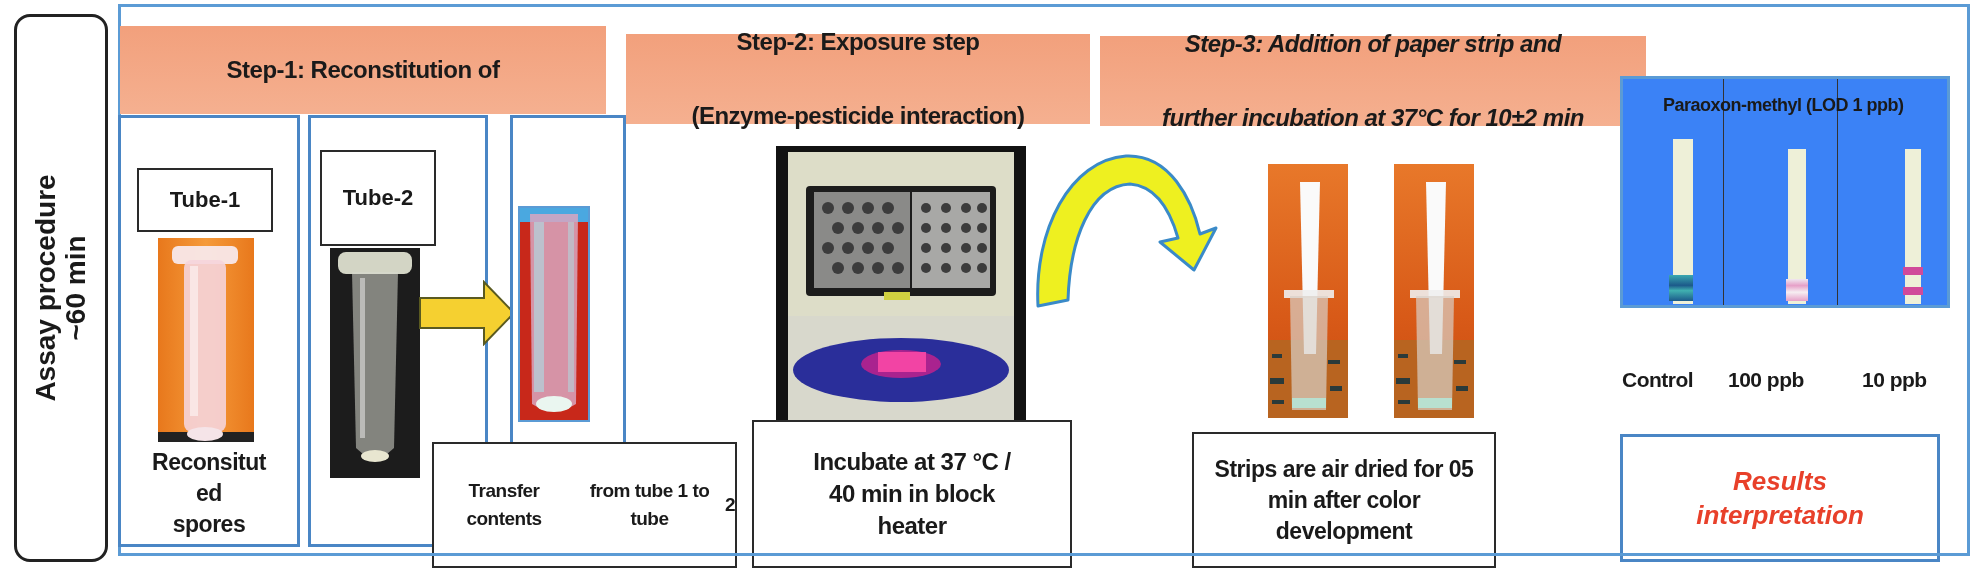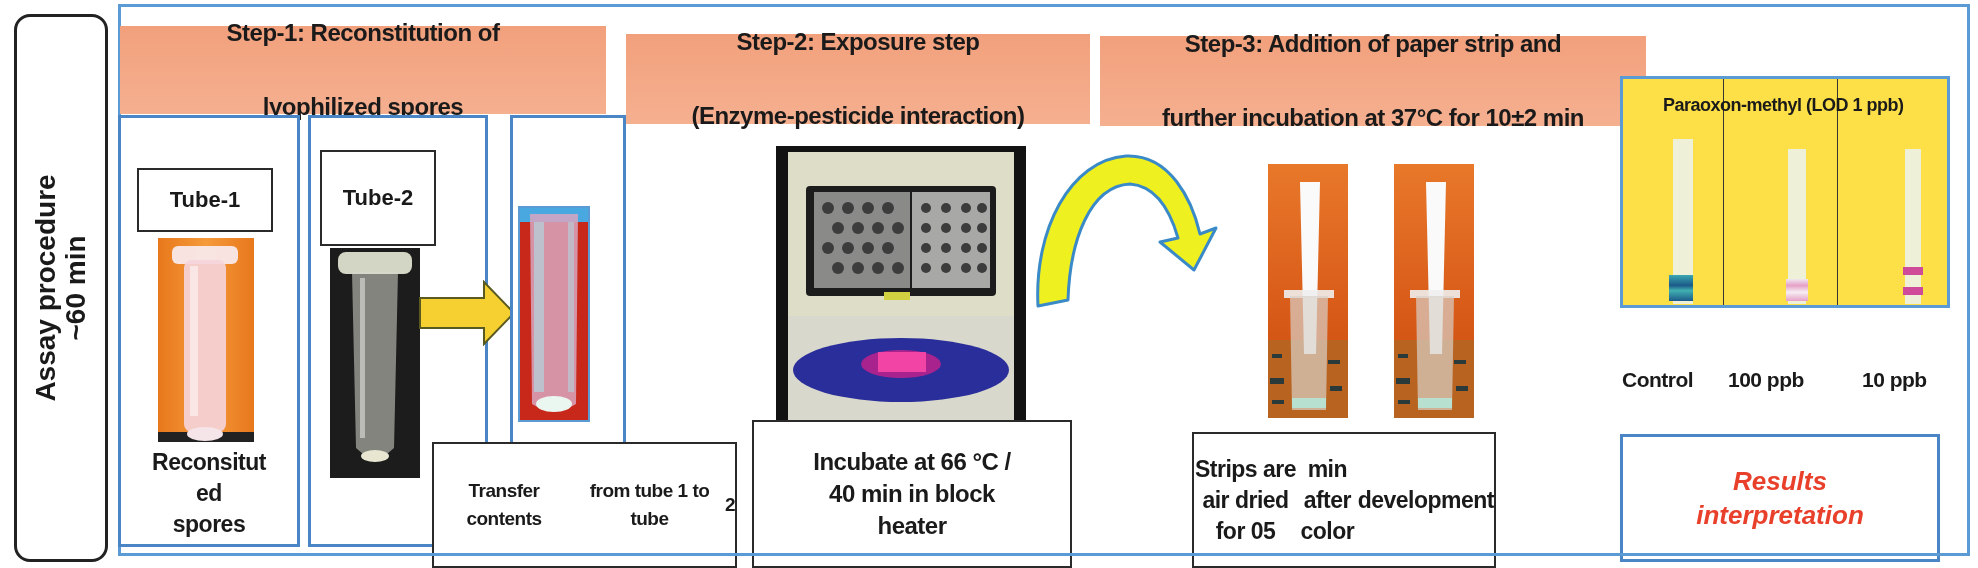--- a/index.html
+++ b/index.html
@@ -35,21 +35,20 @@
   <div class="rot">
     <div>Assay procedure</div>
     <div>~60 min</div>
   </div>
 </div>
 
 <div id="outer-frame" class="abs"></div>
 
 <div class="abs step-header center" style="left:120px; top:26px; width:486px; height:88px; flex-direction:column;">
   <div>Step-1: Reconstitution of</div>
-  <div>lyophilized spores</div>
 </div>
 
 <div class="abs blue-box" style="left:118px; top:115px; width:182px; height:432px;"></div>
 <div class="abs black-box center" style="left:137px; top:168px; width:136px; height:64px; font-size:22px;">
   <span>Tube-1</span>
 </div>
 
 <div class="abs tube-photo" style="left:158px; top:238px; width:96px; height:204px; background:linear-gradient(90deg,#e8781c,#f59a3a 50%,#e8781c);">
   <svg width="96" height="204" viewBox="0 0 96 204">
     <rect x="0" y="194" width="96" height="10" fill="#222"></rect>
@@ -148,30 +147,30 @@
         <circle cx="206" cy="122" r="5"></circle>
     </g>
     <rect x="108" y="146" width="26" height="8" fill="#d0d040"></rect>
     <ellipse cx="125" cy="224" rx="108" ry="32" fill="#2a2e9a"></ellipse>
     <ellipse cx="125" cy="218" rx="40" ry="14" fill="#e0208a" opacity="0.7"></ellipse>
     <rect x="102" y="206" width="48" height="20" fill="#ff4aa8" opacity="0.85"></rect>
   </svg>
 </div>
 
 <div class="abs black-box center" style="left:752px; top:420px; width:320px; height:148px; flex-direction:column; font-size:24px; line-height:32px; letter-spacing:-0.5px;">
-  <div>Incubate at 66 °C /</div>
+  <div>Incubate at 37 °C /</div>
   <div>40 min in block</div>
   <div>heater</div>
 </div>
 
 <svg class="abs" style="left:1030px; top:140px;" width="190" height="170" viewBox="0 0 190 170">
   <path d="M8 166 C4 90 40 20 96 16 C140 14 162 60 170 94 L186 88 L164 130 L130 102 L148 98 C140 70 126 46 100 44 C60 46 40 100 38 160 Z" fill="#eef020" stroke="#3a8ac8" stroke-width="3" stroke-linejoin="round"></path>
 </svg>
 
-<div class="abs step-header center" style="left:1100px; top:36px; width:546px; height:90px; flex-direction:column;">
+<div class="abs step-header center" style="left:1100px; top:36px; width:546px; height:90px; flex-direction:column;font-style:italic;">
   <div>Step-3: Addition of paper strip and</div>
   <div>further incubation at 37°C for 10±2 min</div>
 </div>
 
 <div class="abs" style="left:1268px; top:164px; width:80px; height:254px; background:linear-gradient(#e8782a,#d85a18 60%,#c84a10);">
   <svg width="80" height="254" viewBox="0 0 80 254">
     <rect x="0" y="176" width="80" height="78" fill="#b86420"></rect>
     <g fill="#2a3a3a">
         <rect x="4" y="190" width="10" height="4"></rect>
         <rect x="60" y="196" width="12" height="4"></rect>
@@ -196,27 +195,27 @@
         <rect x="62" y="222" width="12" height="5"></rect>
         <rect x="4" y="236" width="12" height="4"></rect>
       </g>
     <path d="M32 18 L52 18 L48 190 L36 190 Z" fill="#fafafa"></path>
     <rect x="16" y="126" width="50" height="8" fill="#eeeeee" opacity="0.9"></rect>
     <path d="M22 132 L60 132 L58 246 L24 246 Z" fill="#d8d0c8" opacity="0.7"></path>
     <rect x="24" y="234" width="34" height="10" fill="#b8e0d0"></rect>
   </svg>
 </div>
 
-<div class="abs black-box center" style="left:1192px; top:432px; width:304px; height:136px; font-size:23px; line-height:31px; letter-spacing:-0.5px;justify-content:center;">
+<div class="abs black-box center" style="left:1192px; top:432px; width:304px; height:136px; flex-direction:column; font-size:23px; line-height:31px; letter-spacing:-0.5px;justify-content:center;">
   <div>Strips are air dried for 05</div>
   <div>min after color</div>
   <div>development</div>
 </div>
 
-<div class="abs" style="left:1620px; top:76px; width:330px; height:232px; border:3px solid #5b9bd5; background:#fde047;">
+<div class="abs" style="left:1620px; top:76px; width:330px; height:232px; border:3px solid #5b9bd5; background:#3b82f6;">
 
   <div class="abs" style="left:100px; top:0; width:1px; height:226px; background:#333;"></div>
   <div class="abs" style="left:214px; top:0; width:1px; height:226px; background:#333;"></div>
 
   <div class="abs" style="left:40px; top:16px; width:290px; font-size:18px; font-weight:bold; letter-spacing:-0.5px; white-space:nowrap; color:#1a1a1a;">Paraoxon-methyl (LOD 1 ppb)</div>
 
   <div class="abs" style="left:50px; top:60px; width:20px; height:165px; background:#eef0d8;"></div>
   <div class="abs" style="left:46px; top:196px; width:24px; height:26px; background:linear-gradient(#3aa8b0,#1c5a8a 40%,#40b0b0 60%,#1c5a8a);"></div>
 
   <div class="abs" style="left:165px; top:70px; width:18px; height:155px; background:#eef0d8;"></div>

